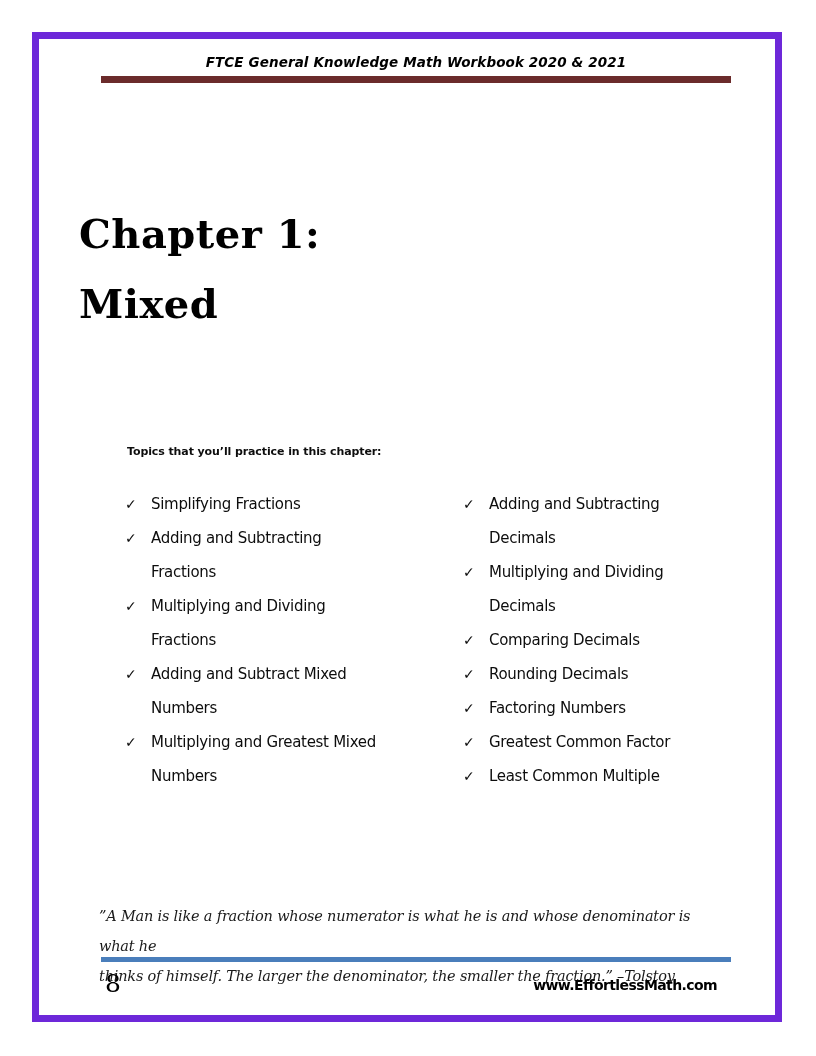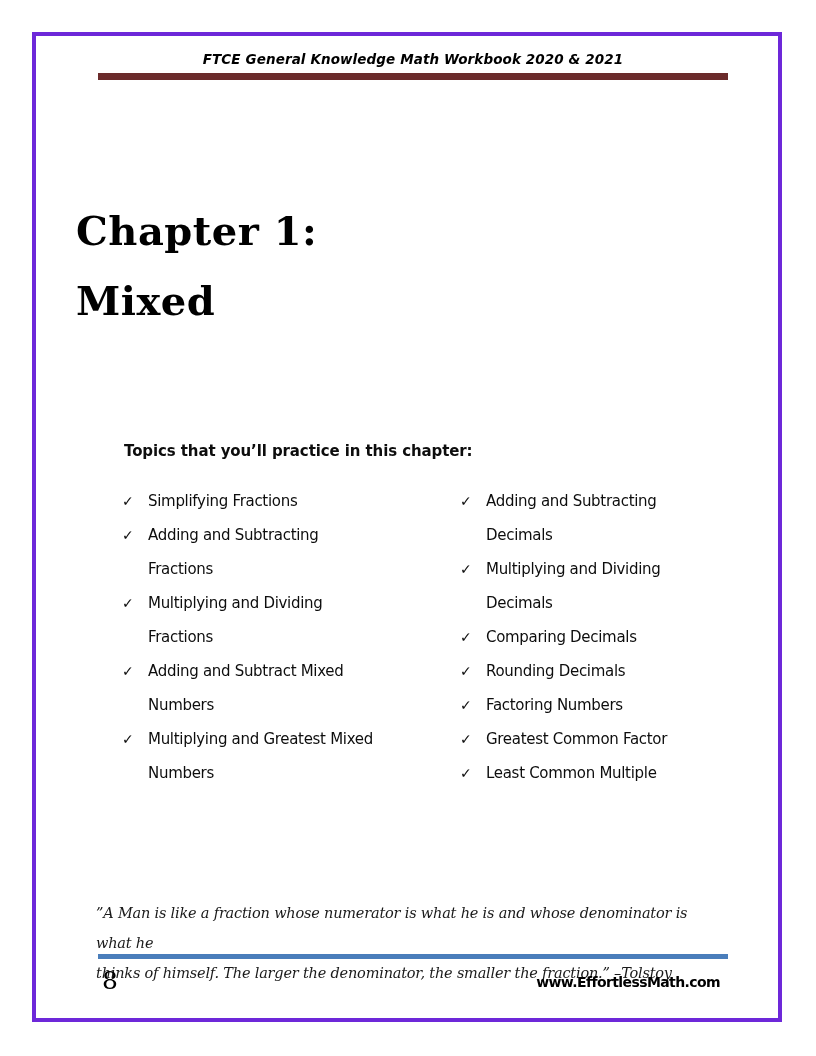--- a/index.html
+++ b/index.html
@@ -16,21 +16,21 @@
     -webkit-font-smoothing: antialiased;
   }
 
   
   .page-frame {
     position: absolute;
     left: 32px;
     top: 32px;
     width: 750px;
     height: 990px;
-    border: 4px solid #6d28d9;
+    border: 7px solid #6d28d9;
     box-sizing: border-box;
     background: #ffffff;
   }
 
   
   .header-block {
     position: absolute;
     left: 62px;
     top: 15px;
     width: 630px;
@@ -67,21 +67,21 @@
   }
   .chapter-title .tline { display: block; }
 
   
   .topics-heading {
     position: absolute;
     left: 88px;
     top: 406px;
     font-family: "DejaVu Sans", sans-serif;
     font-weight: bold;
-    font-size: 15px;
+    font-size: 11px;
     color: #0d0d0d;
     letter-spacing: -0.1px;
   }
 
   
   .topics-columns {
     position: absolute;
     left: 0;
     top: 448px;
     width: 750px;

